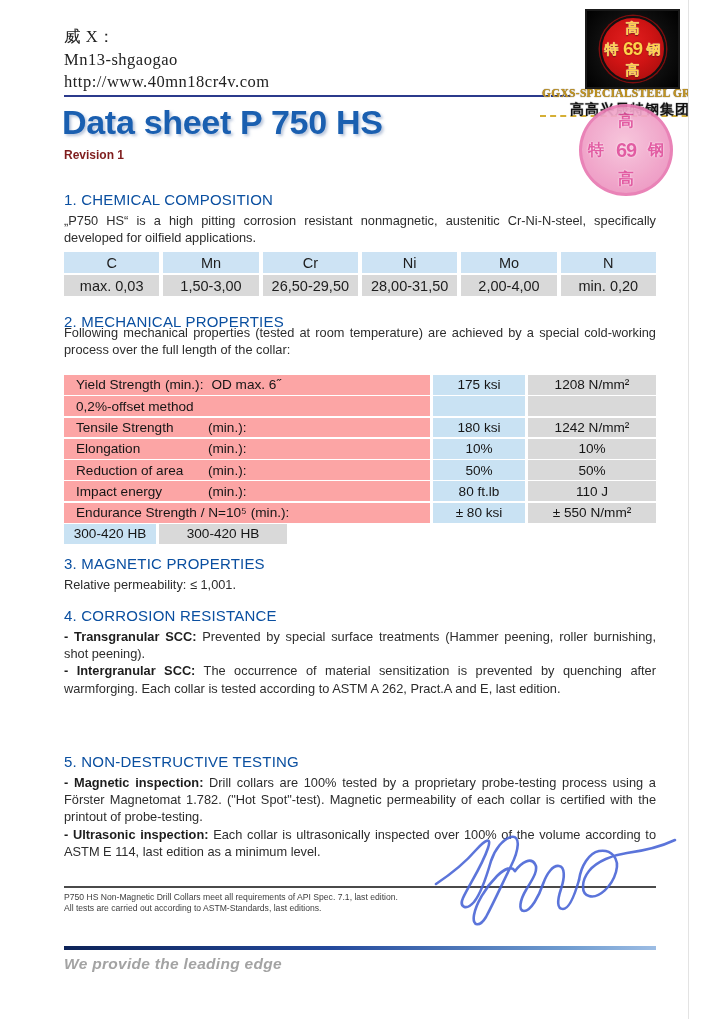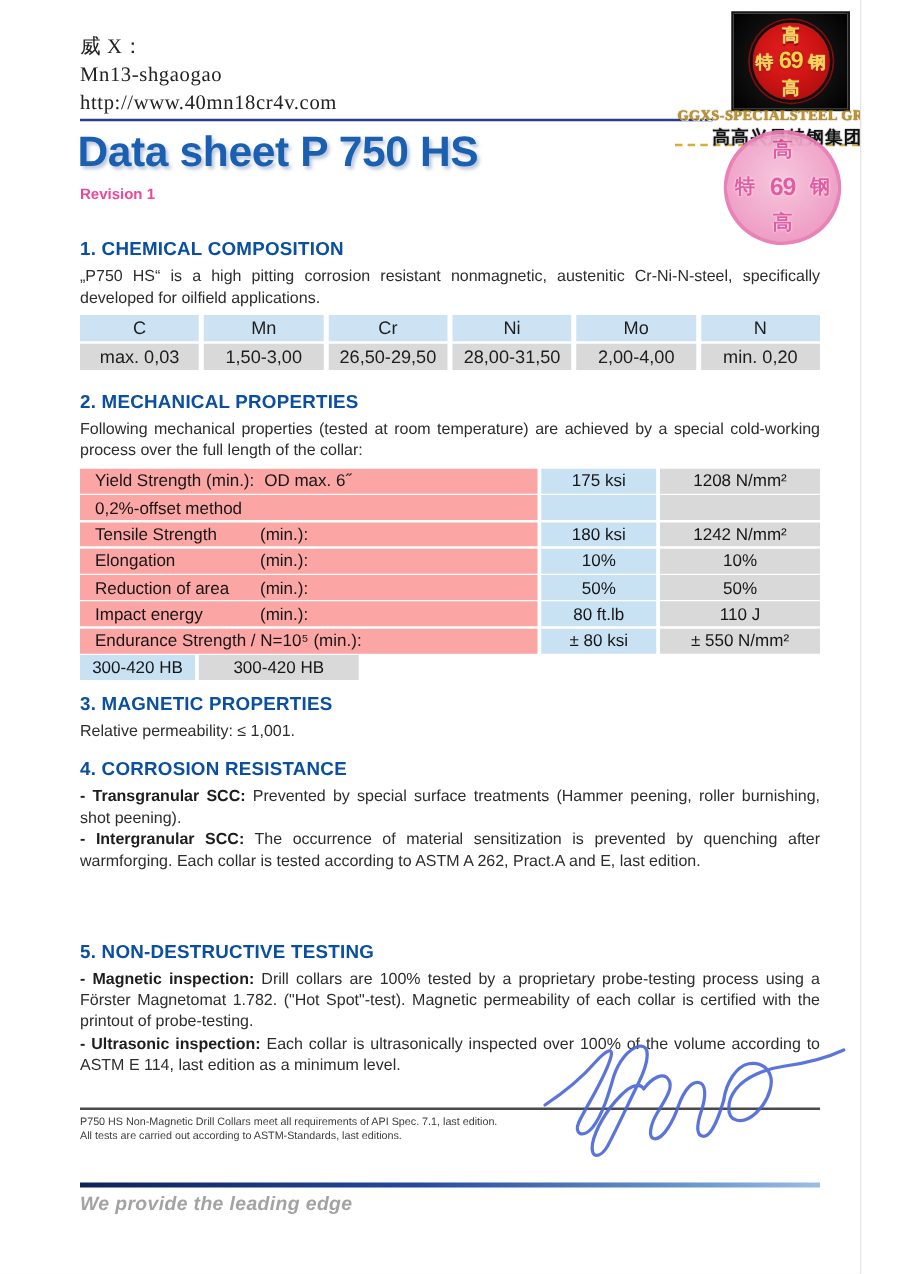--- a/index.html
+++ b/index.html
@@ -60,23 +60,23 @@
   .sc-bottom{ bottom:6px; left:50%; transform:translateX(-50%);} 
   .sc-left{ left:6px; top:50%; transform:translateY(-50%);} 
   .sc-right{ right:6px; top:50%; transform:translateY(-50%);} 
   .sc-center{ top:50%; left:50%; transform:translate(-50%,-52%); font-size:20px; letter-spacing:-1px;} 
   
   .title {
     position:absolute; left:62px; top:103px;
     font-size:34px; font-weight:bold; color:#1a5fb0; letter-spacing:-.3px;
     text-shadow:2px 2px 3px rgba(125,150,190,.55);
   }
-  .revision { position:absolute; left:64px; top:148px; font-size:12px; font-weight:bold; color:#ec4899; }
-  
-  .sec-h { position:absolute; left:64px; font-size:15px; font-weight:bold; color:#0a4fa0; letter-spacing:.2px; }
+  .revision { position:absolute; left:64px; top:148px; font-size:12px; font-weight:bold; color:#7f1d1d; }
+  
+  .sec-h { position:absolute; left:64px; font-size:15px; font-weight:normal; color:#0a4fa0; letter-spacing:.2px; }
   .body-p { position:absolute; left:64px; width:592px; font-size:12.8px; line-height:17.2px;
     color:#2d2d2d; text-align:justify; }
   .bullet strong { color:#1d1d1d; }
   
   .chem { position:absolute; left:64px; top:252px; width:592px; font-size:14.5px; color:#1d1d1d; }
   .chem-row { display:flex; gap:4px; margin-bottom:2px; }
   .chem-cell { flex:1 1 0; height:21px; display:flex; align-items:center; justify-content:center; }
   .chem-head .chem-cell { background:#cde3f4; }
   .chem-val .chem-cell { background:#d9d9d9; }
   
@@ -149,21 +149,21 @@
       <div class="chem-cell">max. 0,03</div>
       <div class="chem-cell">1,50-3,00</div>
       <div class="chem-cell">26,50-29,50</div>
       <div class="chem-cell">28,00-31,50</div>
       <div class="chem-cell">2,00-4,00</div>
       <div class="chem-cell">min. 0,20</div>
     </div>
   </div>
 
   <div class="sec-h" style="top:313px">2. MECHANICAL PROPERTIES</div>
-  <div class="body-p" style="top:334px">Following mechanical properties (tested at room temperature) are achieved by a special cold-working process over the full length of the collar:</div>
+  <div class="body-p" style="top:324px">Following mechanical properties (tested at room temperature) are achieved by a special cold-working process over the full length of the collar:</div>
 
   <div class="mech">
     <div class="mrow">
       <div class="mcell mlabel">
           <span class="mname">Yield Strength</span>
           <span>(min.):</span>
           <span class="mnote">OD max. 6˝</span>
         </div>
       <div class="mcell mksi">175 ksi</div>
       <div class="mcell mmetric">1208 N/mm²</div>

